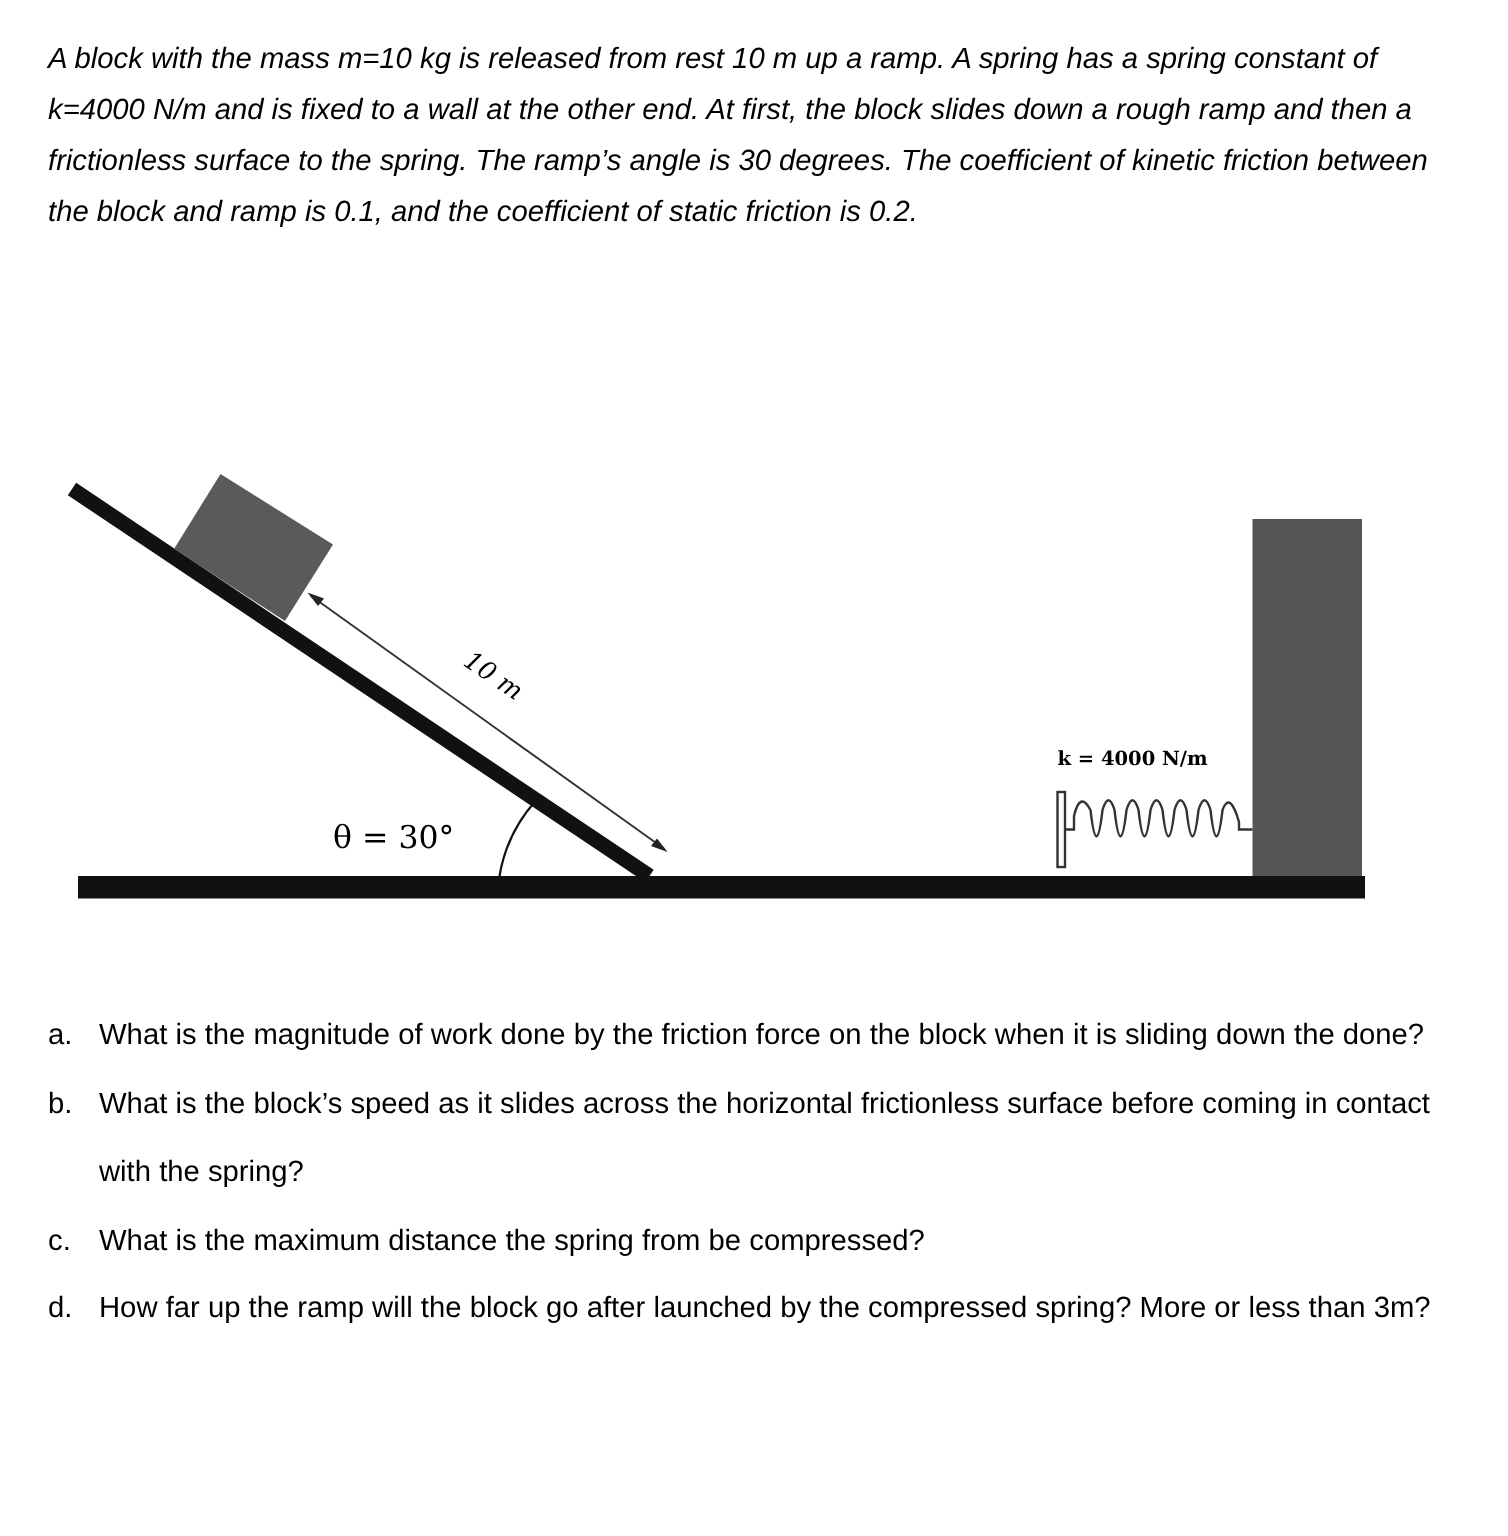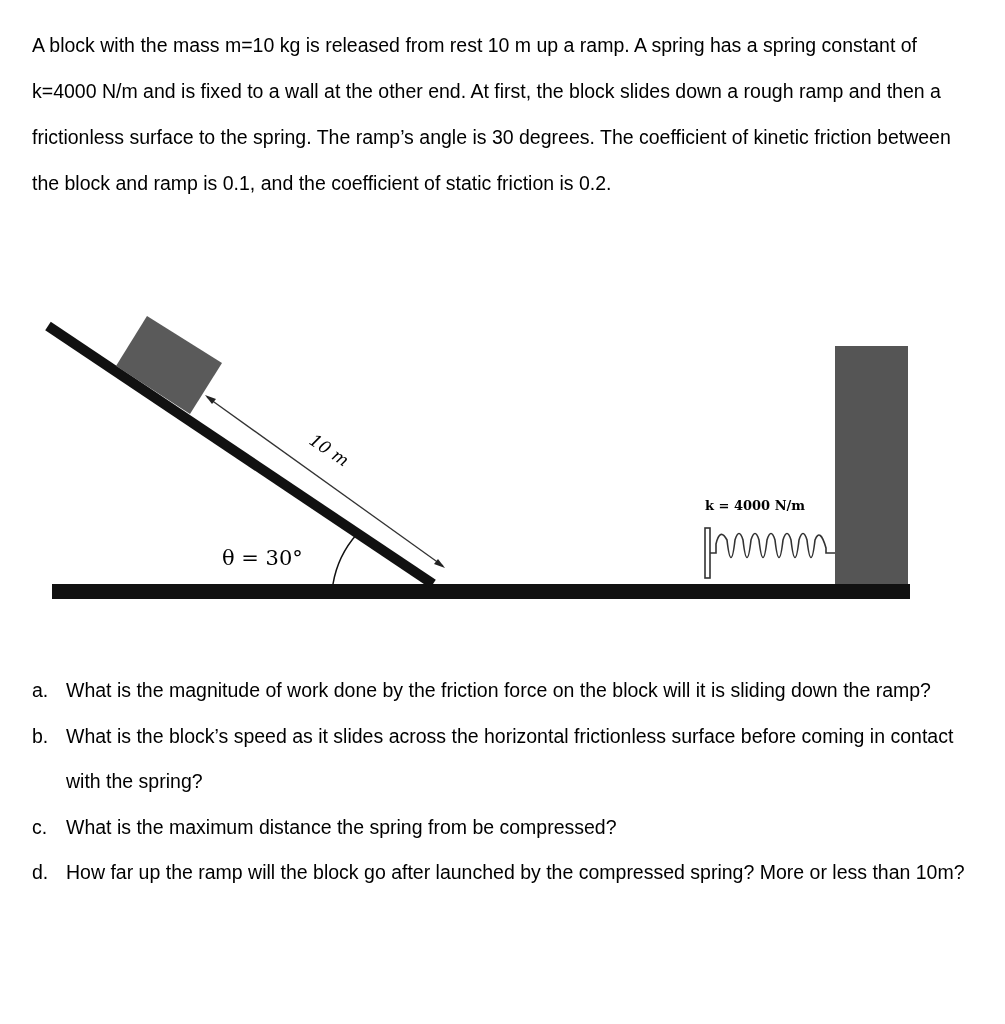--- a/index.html
+++ b/index.html
@@ -1,19 +1,19 @@
 <!DOCTYPE html>
 <html><head>
 <meta charset="utf-8">
 <style>
   html, body { margin:0; padding:0; background:#ffffff; }
   body { width:1005px; height:1024px; position:relative; overflow:hidden;
          font-family:"Liberation Sans", sans-serif; color:#000; }
   .intro { position:absolute; left:32px; top:22px; width:940px; margin:0;
-           font-size:19.5px; line-height:46px; }
+           font-size:19.5px; line-height:34px;font-style:italic; }
   .diagram { position:absolute; left:0; top:300px; width:1005px; height:320px; }
   .questions { position:absolute; left:32px; top:668px; width:940px; margin:0; padding:0; list-style:none;
                font-size:19.5px; line-height:45.5px; }
   .questions li { position:relative; padding-left:34px; }
   .questions .marker { position:absolute; left:0; top:0; }
   svg text { font-family:"DejaVu Serif", serif; }
 </style>
 </head>
 <body>
 
@@ -41,27 +41,27 @@
 
   <g fill="none" stroke="#333" stroke-width="1.6">
     <rect x="705" y="528" width="5" height="50" fill="#fff"></rect>
     <path d="M710,553 H716 V544 Q720,527 727,540 Q731,575 735,540 Q739,527 743,540 Q747,575 751,540 Q755,527 759,540 Q763,575 767,540 Q771,527 775,540 Q779,575 783,540 Q787,527 791,540 Q795,575 799,540 Q803,527 807,540 Q811,575 815,540 Q820,527 826,548 V553 H835"></path>
   </g>
 </svg>
 
 <ul class="questions">
   <li>
     <span class="marker">a.</span>
-    <span>What is the magnitude of work done by the friction force on the block will it is sliding down the ramp?</span>
+    <span>What is the magnitude of work done by the friction force on the block when it is sliding down the done?</span>
   </li>
   <li>
     <span class="marker">b.</span>
     <span>What is the block’s speed as it slides across the horizontal frictionless surface before coming in contact with the spring?</span>
   </li>
   <li>
     <span class="marker">c.</span>
     <span>What is the maximum distance the spring from be compressed?</span>
   </li>
   <li>
     <span class="marker">d.</span>
-    <span>How far up the ramp will the block go after launched by the compressed spring? More or less than 10m?</span>
+    <span>How far up the ramp will the block go after launched by the compressed spring? More or less than 3m?</span>
   </li>
 </ul>
 
 </body></html>

